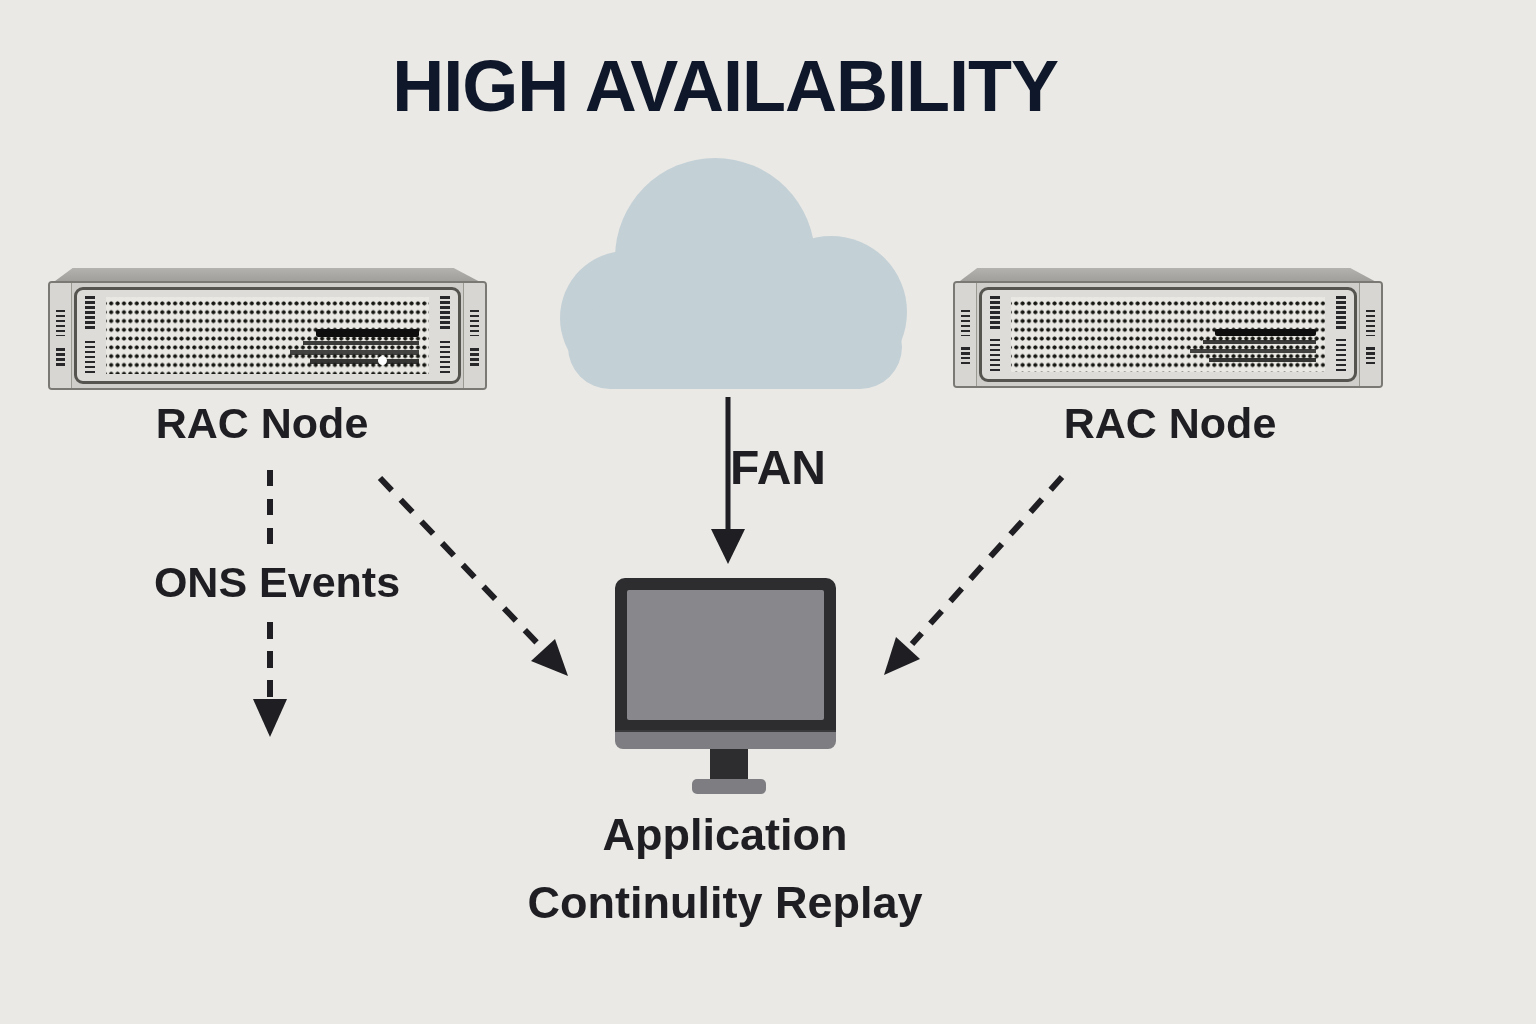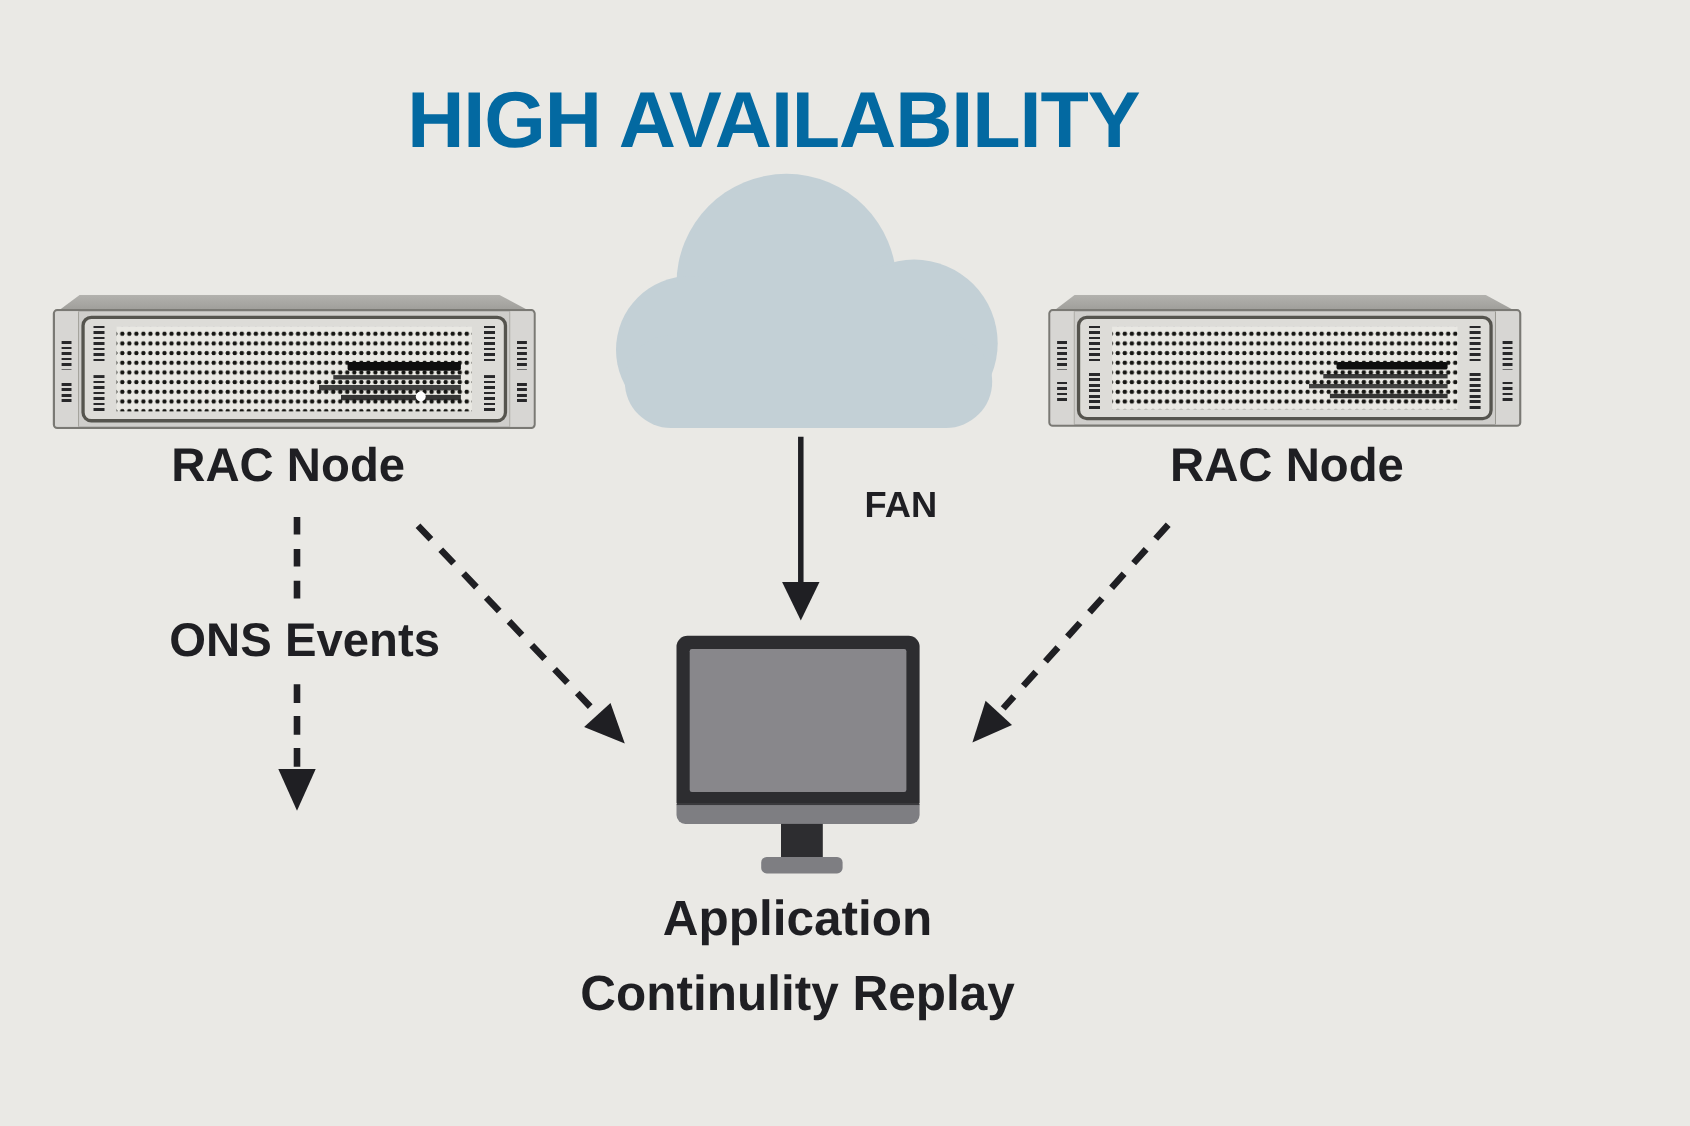--- a/index.html
+++ b/index.html
@@ -12,29 +12,28 @@
     overflow: hidden;
   }
   .lbl {
     position: absolute;
     font-weight: bold;
     color: #1F1F23;
     white-space: nowrap;
   }
   .title {
     left: 348px; top: 45px; width: 710px;
-    text-align: center;
+    text-align: right;
     font-size: 72px;
     letter-spacing: -1px;
-    color: #0369a1;
-    margin-top: 24px;
+    color: #0f172a;
   }
   .rac-left  { left: 112px;  top: 399px; width: 300px; text-align: center; font-size: 43px; }
   .rac-right { left: 1020px; top: 399px; width: 300px; text-align: center; font-size: 43px; }
-  .fan       { left: 786px;  top: 440px; font-size: 33px; }
+  .fan       { left: 730px;  top: 440px; font-size: 48px; }
   .ons       { left: 117px;  top: 558px; width: 320px; text-align: center; font-size: 43px; }
   .app       { left: 475px;  top: 801px; width: 500px; text-align: center; font-size: 45px; line-height: 68px; }
 
   .overlay { position: absolute; left: 0; top: 0; width: 1536px; height: 1024px; }
 
   
   .server { position: absolute; width: 439px; height: 122px; }
   .server.right { left: 953px; top: 268px; width: 430px; height: 120px; }
   .server.left  { left: 48px;  top: 268px; }
   .srv-top {

